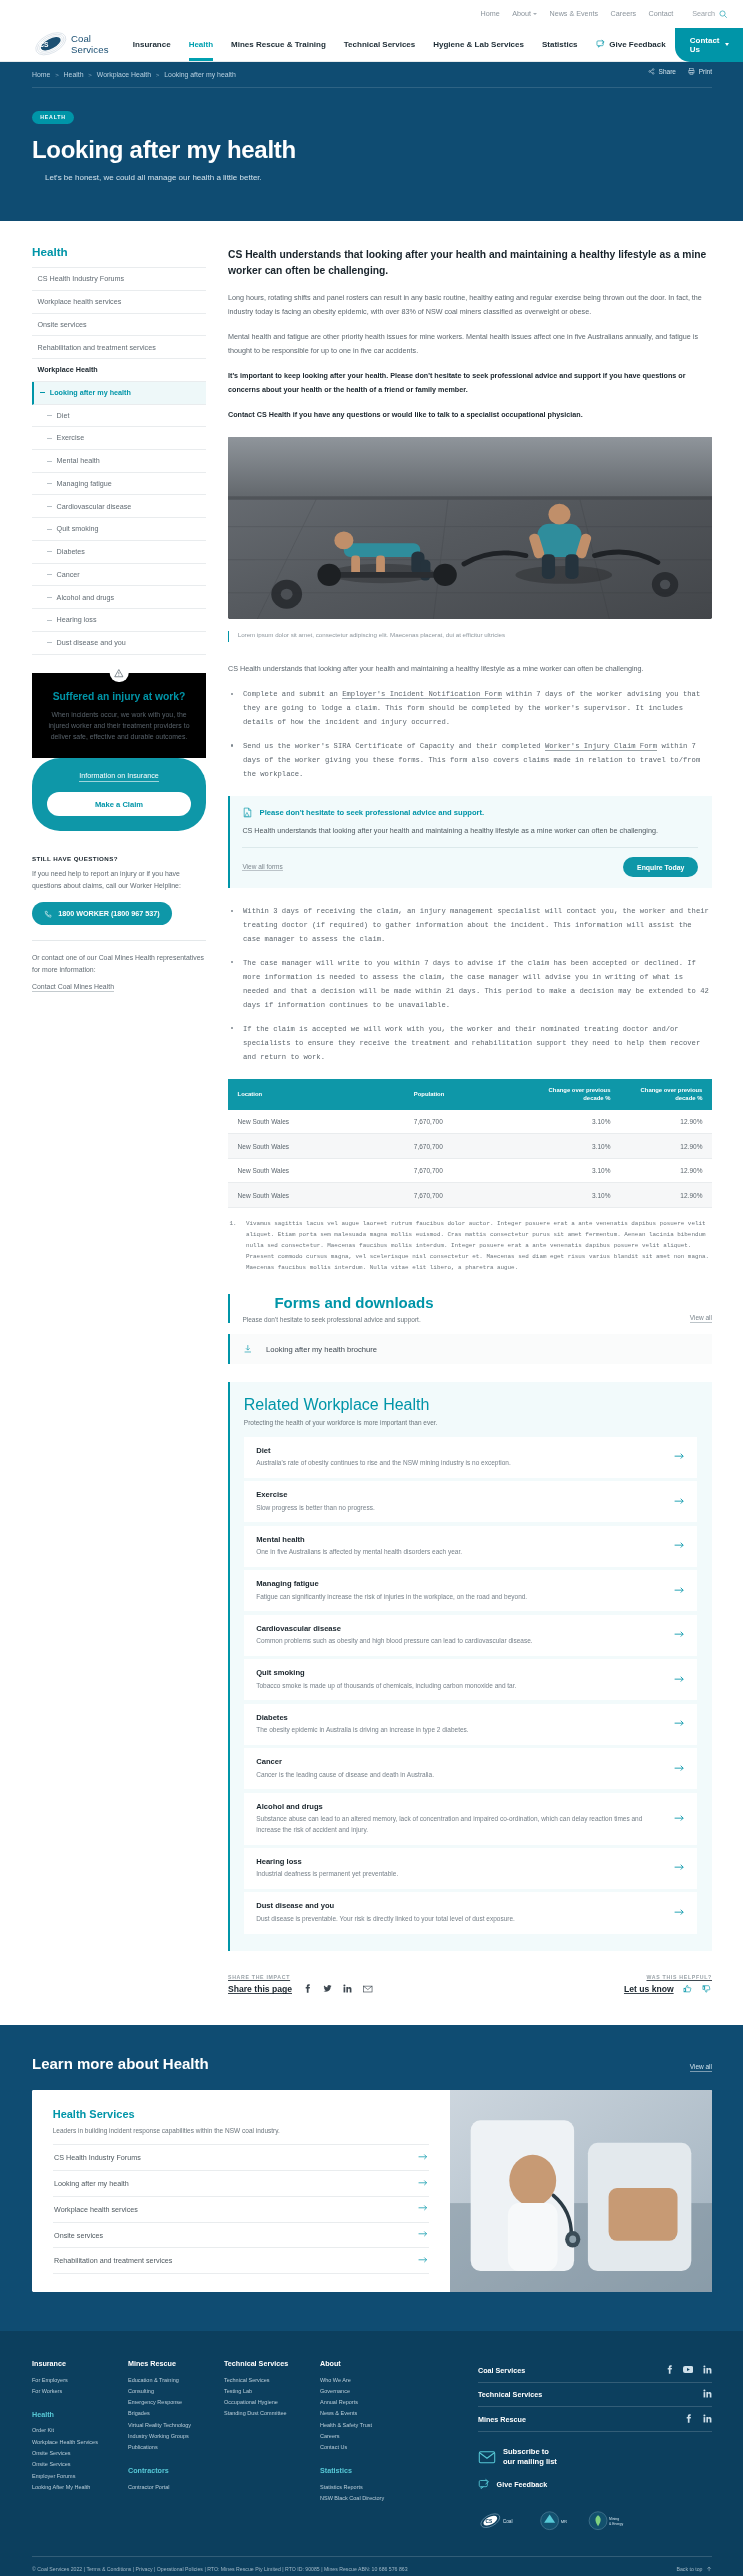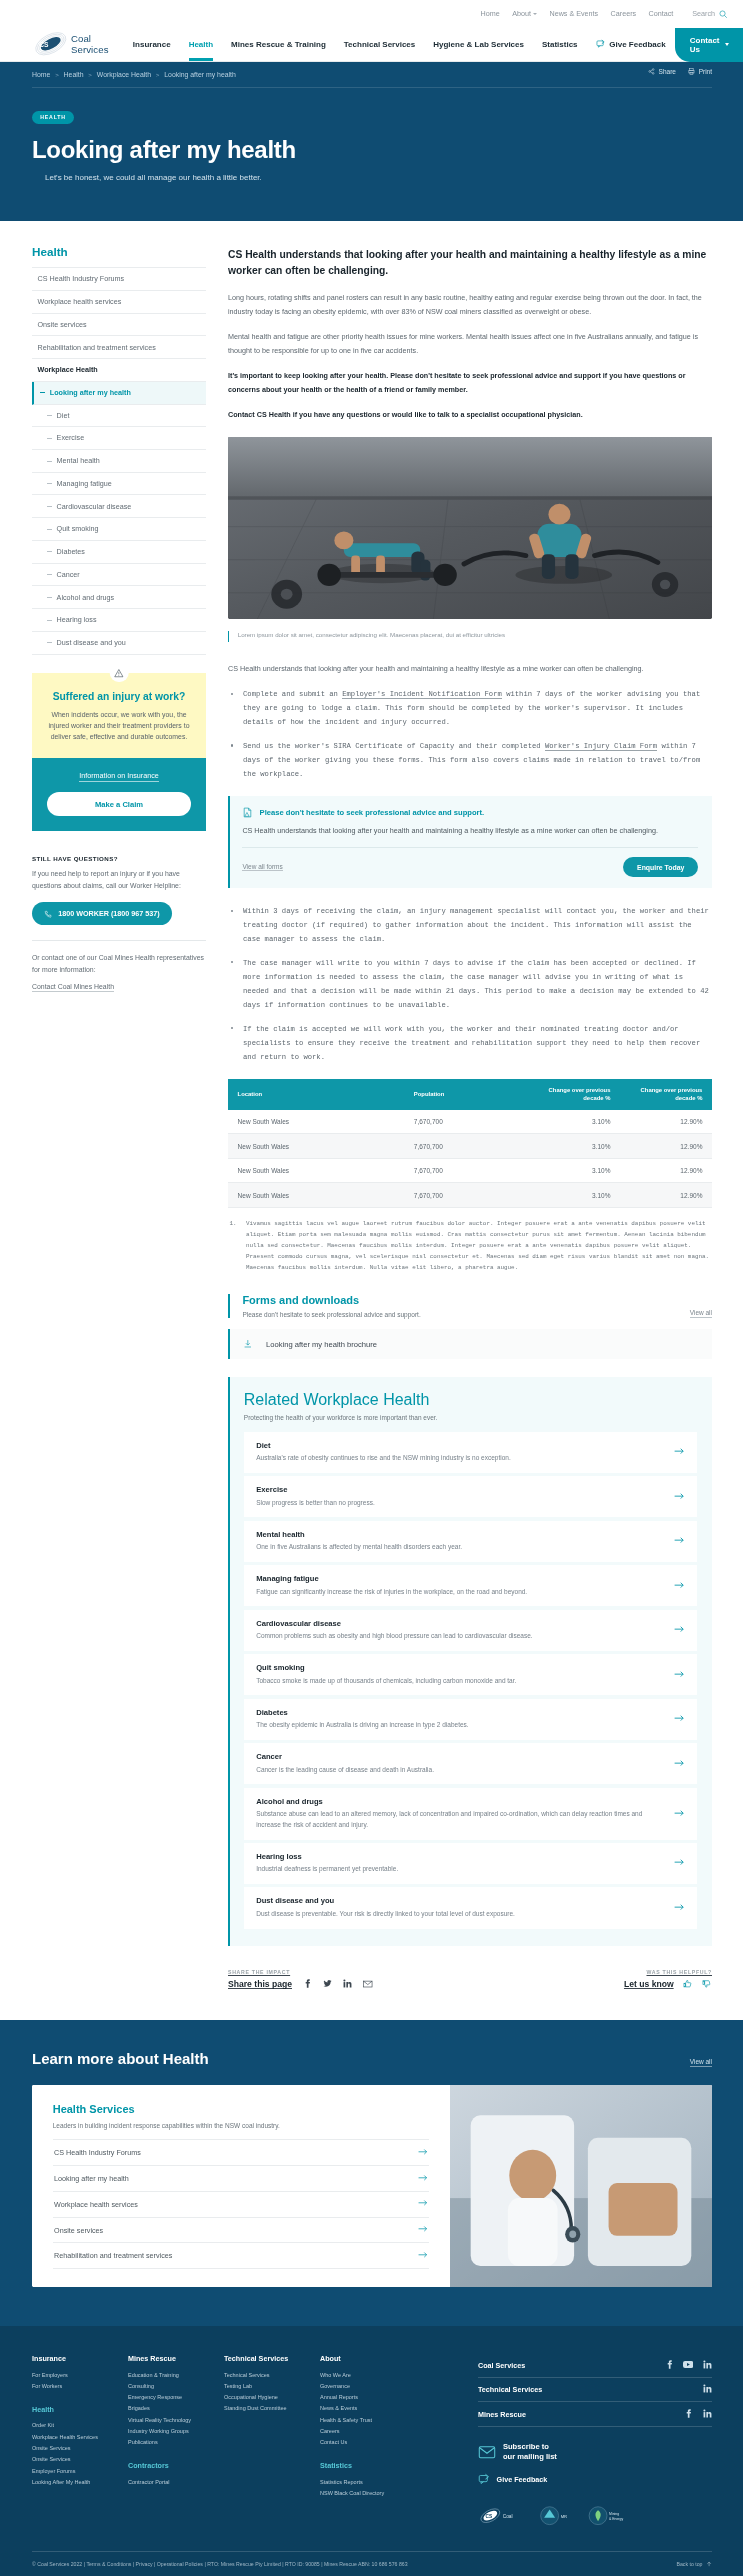--- a/index.html
+++ b/index.html
@@ -123,24 +123,24 @@
   .injury-card { margin-top: 18px; position: relative; }
   .injury-top-rule {
     display: flex; align-items: center; gap: 0; position: relative; height: 0.7px;
     background: linear-gradient(to right,#0095a8 0,#0095a8 100%);
   }
   .injury-badge {
     position: absolute; left: 50%; top: -9px; transform: translateX(-50%);
     width: 18.6px; height: 18.6px; background: #fff; border-radius: 50%;
     display: flex; align-items: center; justify-content: center;
   }
-  .injury-upper { background: #fef9c3; padding: 18px 15px 15px; text-align: center; }
+  .injury-upper { background: #000000; padding: 18px 15px 15px; text-align: center; }
   .injury-h { font-size: 10.3px; font-weight: bold; color: #0095a8; margin-bottom: 6.2px; }
   .injury-p { font-size: 6.9px; color: #58626a; line-height: 1.65; }
-  .injury-lower { background: #0e97a8; padding: 12.4px 15px 15px; text-align: center; }
+  .injury-lower { background: #0e97a8; padding: 12.4px 15px 15px; text-align: center; border-radius: 28px; }
   .injury-link {
     font-size: 7.2px; color: #fff; border-bottom: 0.7px solid rgba(255,255,255,.6);
     display: inline-block; padding-bottom: 1.4px; margin-bottom: 9.6px;
   }
   .injury-cta {
     display: block; background: #fff; color: #0095a8; font-weight: bold;
     font-size: 7.6px; padding: 7.6px 0; border-radius: 13.8px;
   }
   .still-q { margin-top: 23.4px; }
   .still-q-h { font-size: 6.2px; font-weight: bold; letter-spacing: 0.4px; color: #19242c; text-transform: uppercase; }
@@ -207,21 +207,21 @@
   table.data tbody td {
     font-size: 6.5px; color: #5c666e; padding: 8.3px 9.6px;
     border-bottom: 0.7px solid #e9ecee;
   }
   table.data tbody td.num { text-align: right; }
   table.data tbody tr:nth-child(even) { background: #f6f7f8; }
 
   
   .sec-block { border-left: 2.1px solid #0095a8; padding-left: 12.4px; margin-top: 20.7px; }
   .sec-head-row { display: flex; align-items: flex-end; justify-content: space-between; }
-  .sec-h { font-size: 11px; font-weight: bold; color: #0095a8; }
+  .sec-h { font-size: 15px; font-weight: bold; color: #0095a8; margin-left: 32px; }
   .sec-sub { font-size: 6.5px; color: #6b757c; margin-top: 4.8px; }
   .dl-row {
     display: flex; align-items: center; border-left: 2.1px solid #0095a8;
     background: #fafbfb; margin-top: 11px; height: 30px;
   }
   .dl-ico { width: 36px; display: flex; align-items: center; justify-content: center; }
   .dl-label { font-size: 7.6px; color: #3d4750; }
 
   
   .related {

